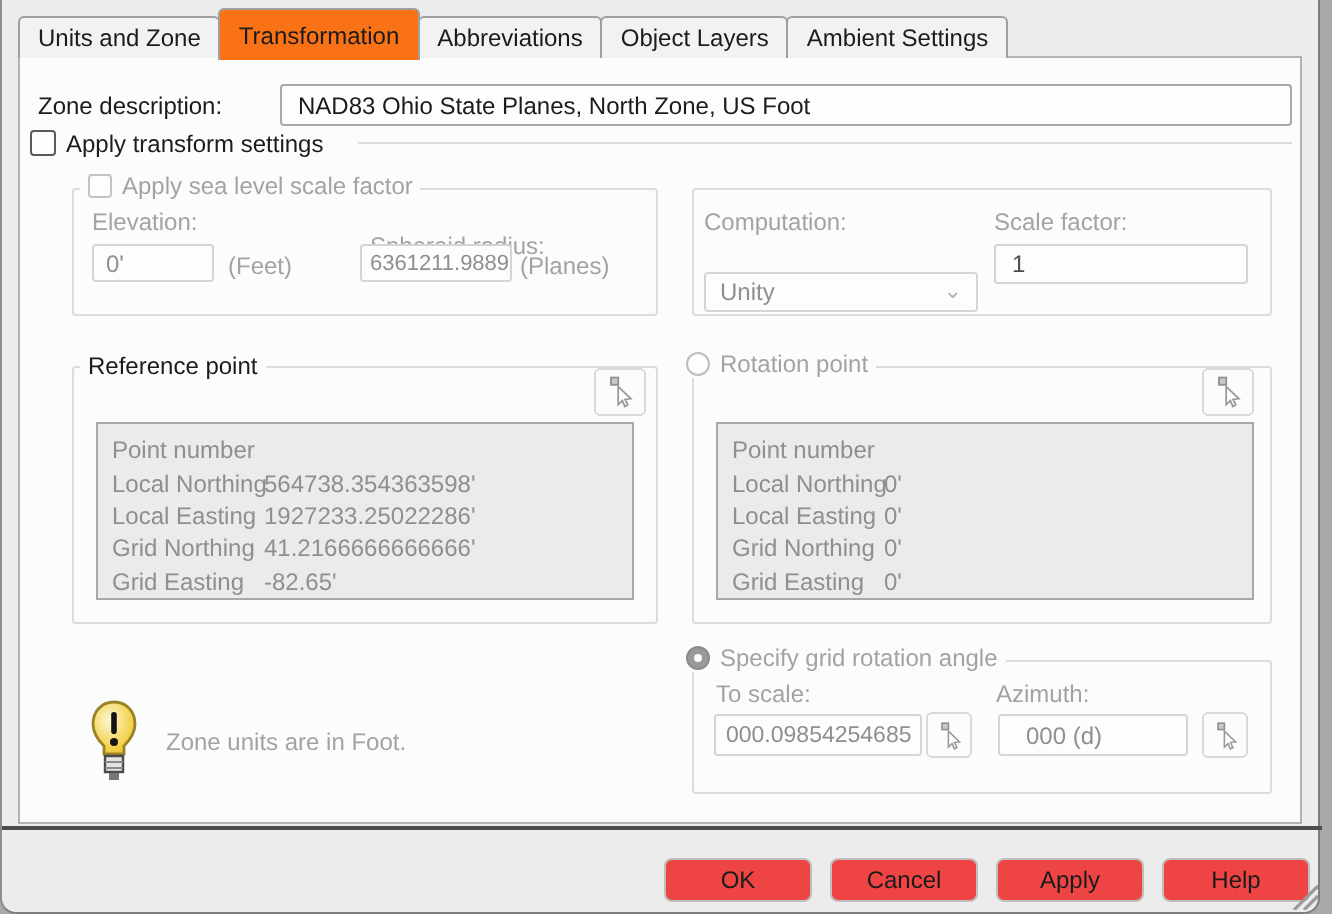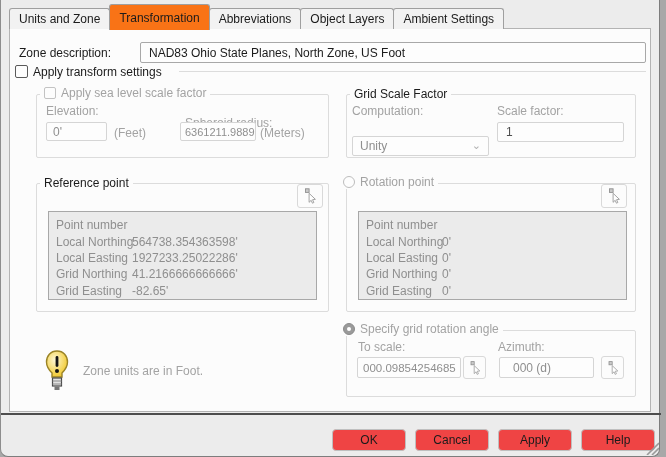--- a/index.html
+++ b/index.html
@@ -105,26 +105,23 @@
   </div>
   <div class="lbl dis" style="left:45px;top:104px;">Elevation:</div>
   <div class="lbl dis" style="left:184px;top:104px;margin-top:12px;">Spheroid radius:</div>
   <div class="fld" style="left:45px;top:122px;width:61px;height:19px;padding-left:6px;">
     <span class="tdis">0'</span>
   </div>
   <div class="lbl dis" style="left:113px;top:126px;">(Feet)</div>
   <div class="fld" style="left:179px;top:122px;width:76px;height:19px;padding-left:4px;font-size:11px;">
     <span class="tdis">6361211.9889</span>
   </div>
-  <div class="lbl dis" style="left:259px;top:126px;">(Meters)</div>
+  <div class="lbl dis" style="left:259px;top:126px;">(Planes)</div>
 
   <div class="grp" style="left:345px;top:94px;width:290px;height:64px;"></div>
-  <div class="grp-title" style="left:349px;top:87px;">
-    <span>Grid Scale Factor</span>
-  </div>
   <div class="lbl dis" style="left:351px;top:104px;">Computation:</div>
   <div class="lbl dis" style="left:496px;top:104px;">Scale factor:</div>
   <div class="fld" style="left:351px;top:136px;width:137px;height:20px;padding-left:7px;">
     <span class="tdis">Unity</span>
     <span class="combo-chev">⌄</span>
   </div>
   <div class="fld" style="left:496px;top:122px;width:127px;height:20px;padding-left:8px;">
     <span style="color:#4f4f4f;">1</span>
   </div>
 

